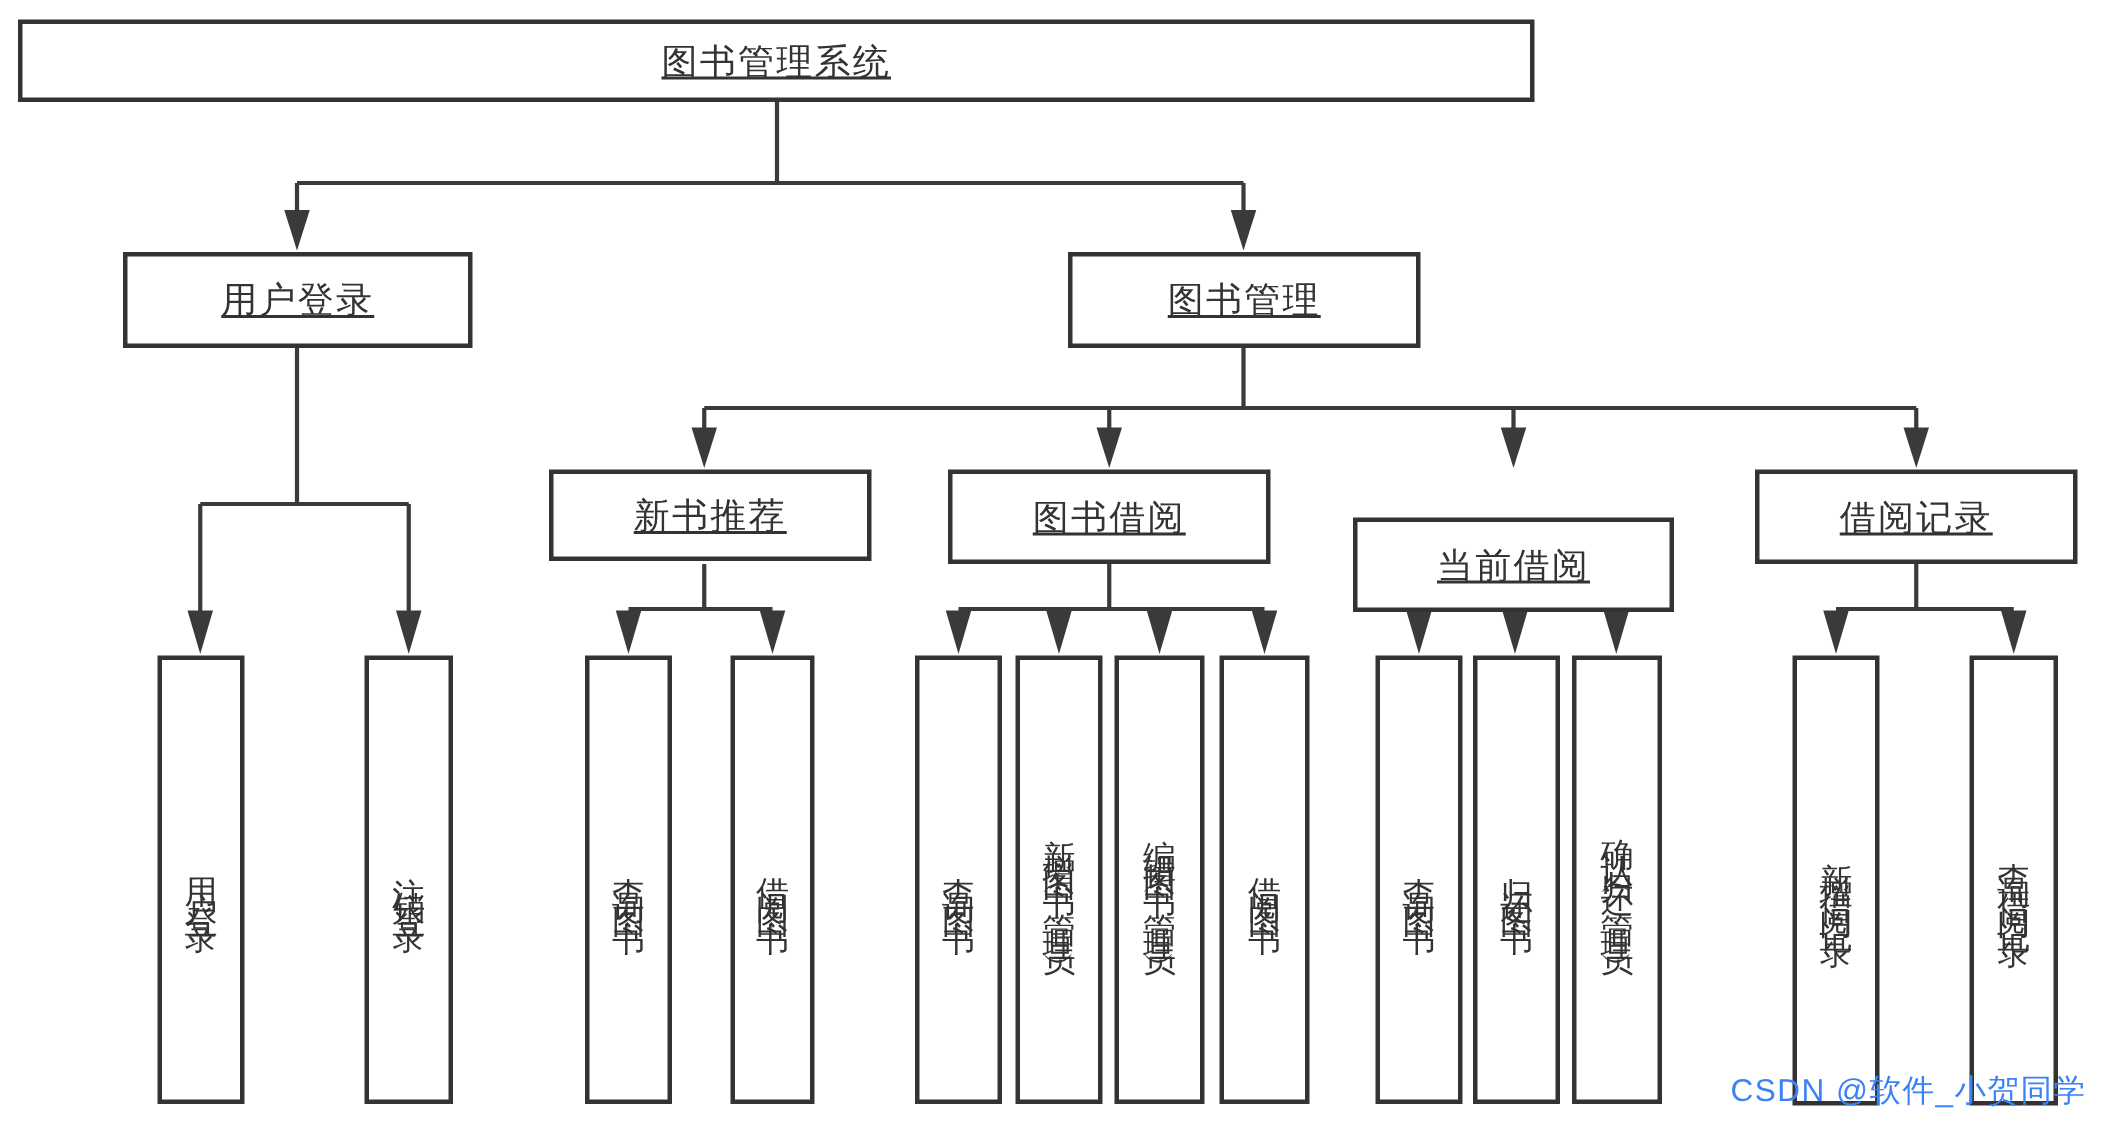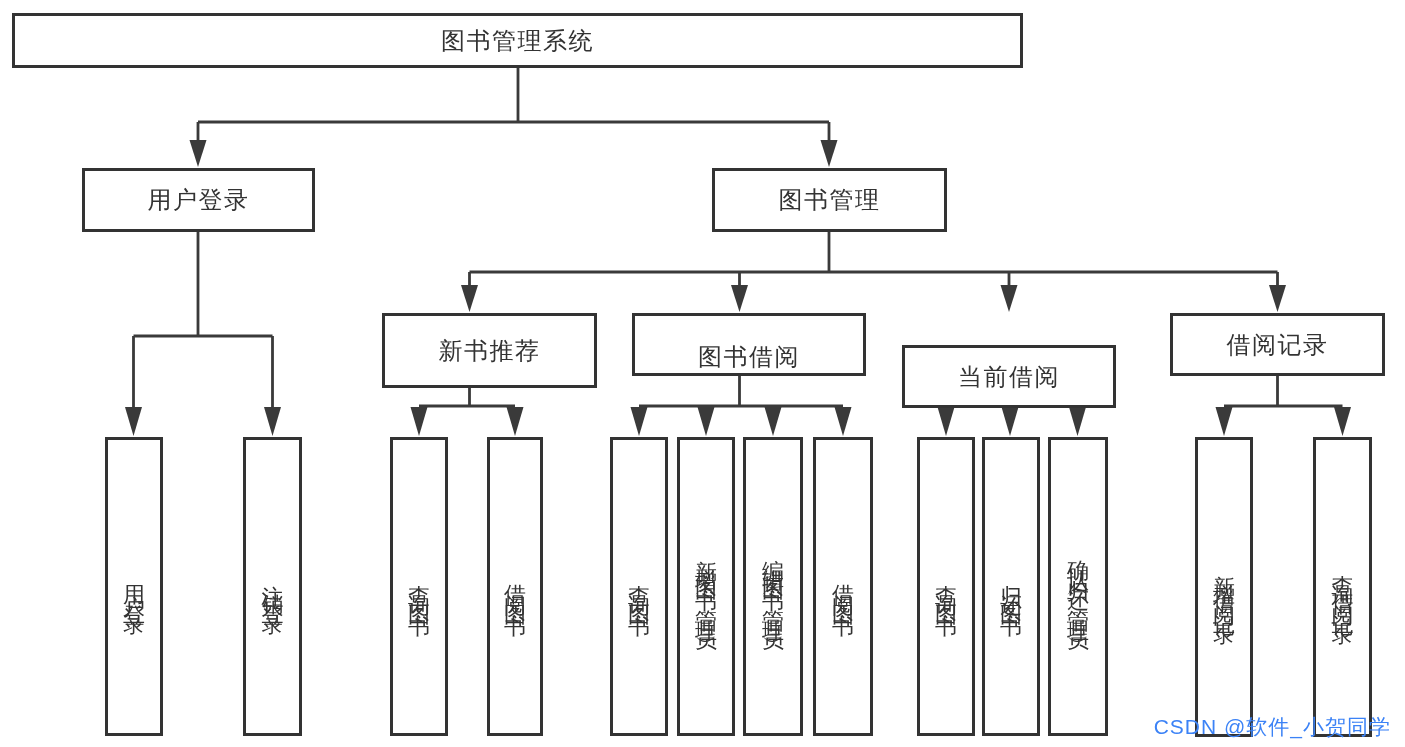--- a/index.html
+++ b/index.html
@@ -30,21 +30,21 @@
   .node {
     position: absolute;
     box-sizing: border-box;
     border: 3px solid #333333;
     background: #ffffff;
     display: flex;
     align-items: center;
     justify-content: center;
     text-align: center;
   }
-  .node-h { font-size: 24px; letter-spacing: 1.5px; }
+  .node-h { font-size: 24px; letter-spacing: 1.5px; text-decoration: underline; }
   .node-v { font-size: 22px; }
   .node-v .vtext {
     writing-mode: vertical-rl;
     text-orientation: mixed;
     letter-spacing: 10px;
     line-height: 1;
     white-space: nowrap;
   }
   .watermark {
     position: absolute;
@@ -115,24 +115,24 @@
     <span>图书管理系统</span>
   </div>
 
   <div class="node node-h" style="left:82px; top:168px; width:233px; height:64px;">
     <span>用户登录</span>
   </div>
   <div class="node node-h" style="left:712px; top:168px; width:235px; height:64px;">
     <span>图书管理</span>
   </div>
 
-  <div class="node node-h" style="left:382px; top:313px; width:215px; height:75px;">
+  <div class="node node-h" style="left:366px; top:313px; width:215px; height:61px;">
     <span>新书推荐</span>
   </div>
-  <div class="node node-h" style="left:632px; top:313px; width:234px; height:63px;align-items:flex-end;">
+  <div class="node node-h" style="left:632px; top:313px; width:215px; height:63px;">
     <span>图书借阅</span>
   </div>
   <div class="node node-h" style="left:902px; top:313px; width:214px; height:63px;margin-top:32px;">
     <span>当前借阅</span>
   </div>
   <div class="node node-h" style="left:1170px; top:313px; width:215px; height:63px;">
     <span>借阅记录</span>
   </div>
 
   <div class="node node-v" style="left:105px; top:437px; width:58px; height:299px;">

